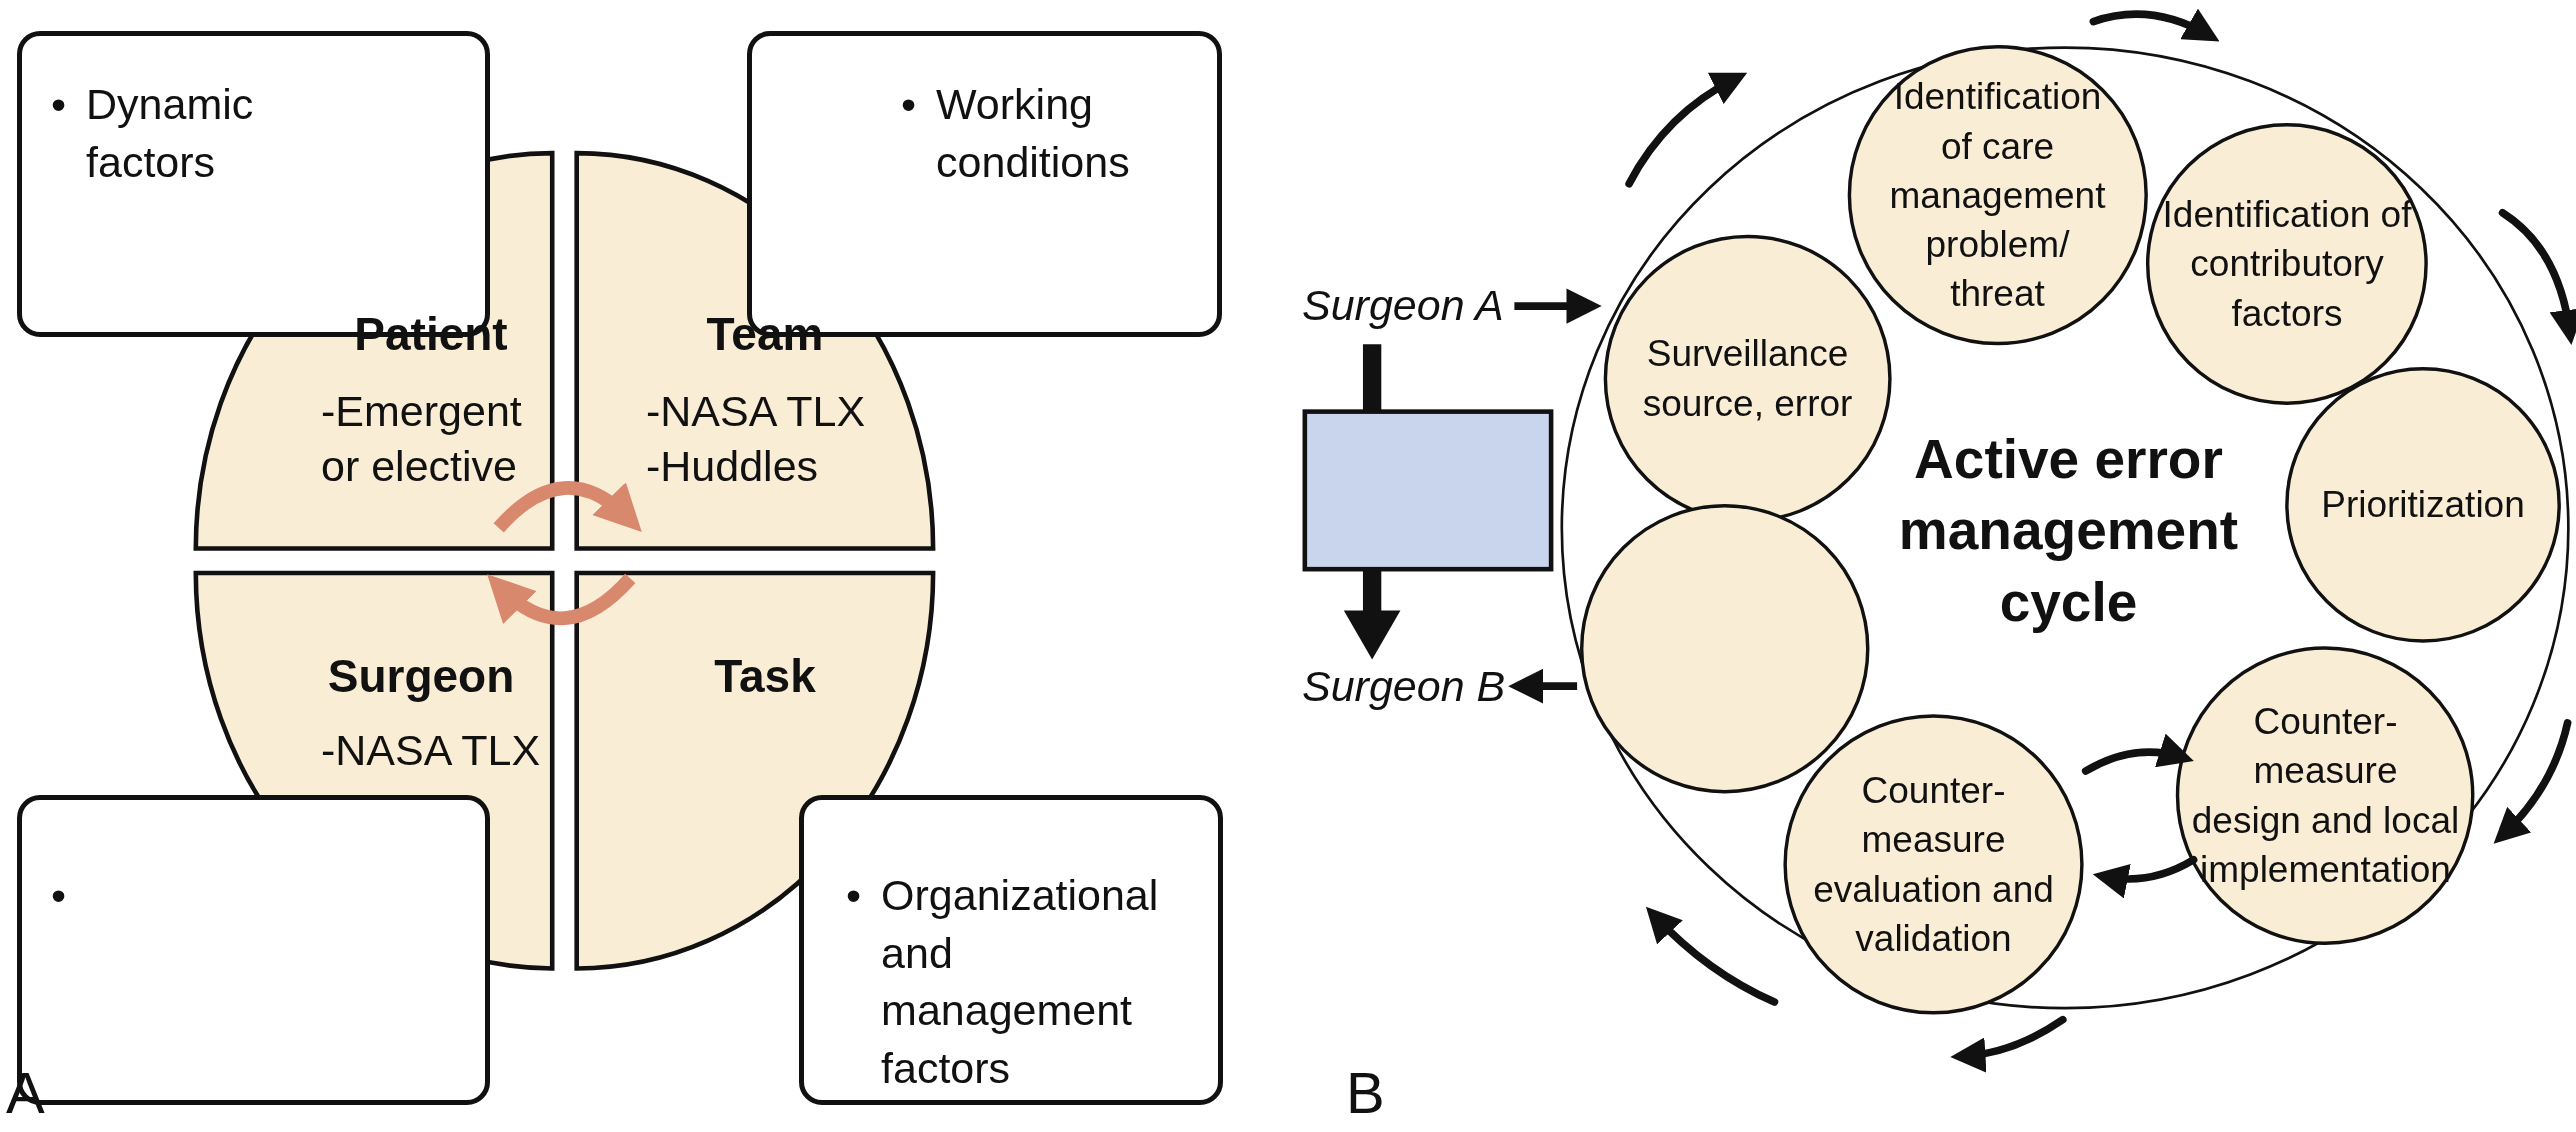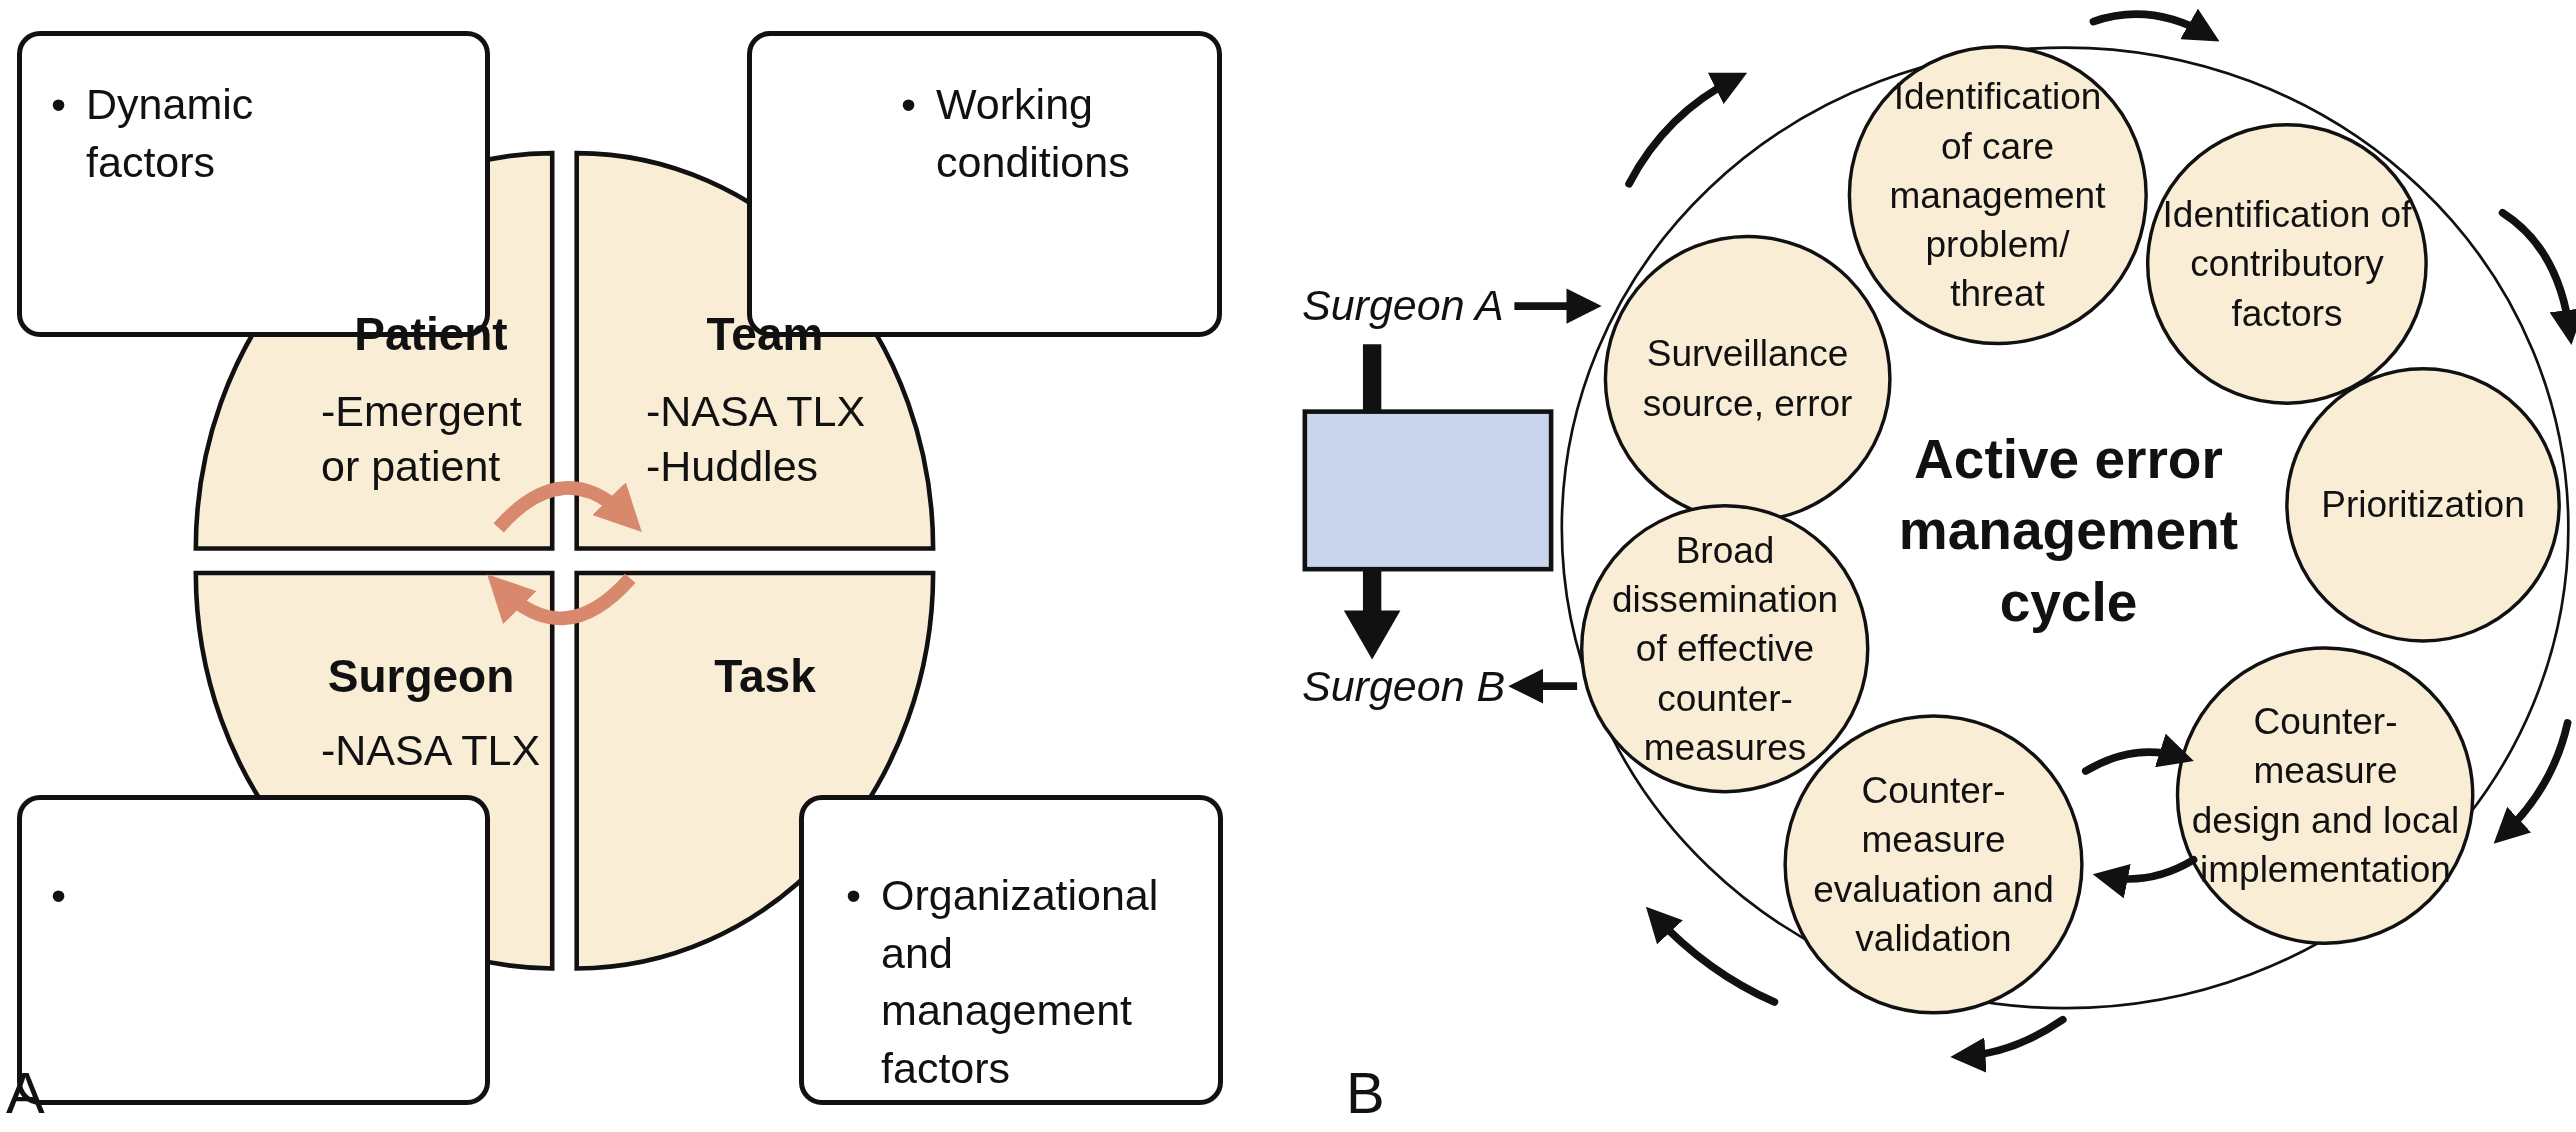--- a/index.html
+++ b/index.html
@@ -136,21 +136,21 @@
     <g>
       <line x1="1794" y1="450" x2="1794" y2="800" stroke="#111111" stroke-width="24"></line>
       <polygon points="1794,862 1757,798 1831,798" fill="#111111"></polygon>
     </g>
 
     <rect x="1706" y="538" width="322" height="206" fill="#C9D5EC" stroke="#111111" stroke-width="6"></rect>
   </svg>
 
   <div class="txt qtitle" style="left:278px;top:307px;width:306px;">Patient</div>
   <div class="txt qbody" style="left:321px;top:384px;">-Emergent
-or patient</div>
+or elective</div>
 
   <div class="txt qtitle" style="left:612px;top:307px;width:306px;">Team</div>
   <div class="txt qbody" style="left:646px;top:384px;">-NASA TLX
 -Huddles</div>
 
   <div class="txt qtitle" style="left:268px;top:649px;width:306px;">Surgeon</div>
   <div class="txt qbody" style="left:321px;top:723px;">-NASA TLX</div>
 
   <div class="txt qtitle" style="left:612px;top:649px;width:306px;">Task</div>
 
@@ -176,22 +176,17 @@
 factors</div>
   <div class="circle-label" style="left:2287px;top:369px;width:272px;height:272px;">Prioritization</div>
   <div class="circle-label" style="left:2178px;top:648px;width:295px;height:295px;">Counter-
 measure
 design and local
 implementation</div>
   <div class="circle-label" style="left:1785px;top:716px;width:297px;height:297px;">Counter-
 measure
 evaluation and
 validation</div>
-  <div class="circle-label" style="left:1582px;top:506px;width:286px;height:286px;">Broad
-dissemination
-of effective
-counter-
-measures</div>
 
   <div class="panel-letter" style="left:1346px;top:1059px;">B</div>
 
 </div>
 
 
 </body></html>

